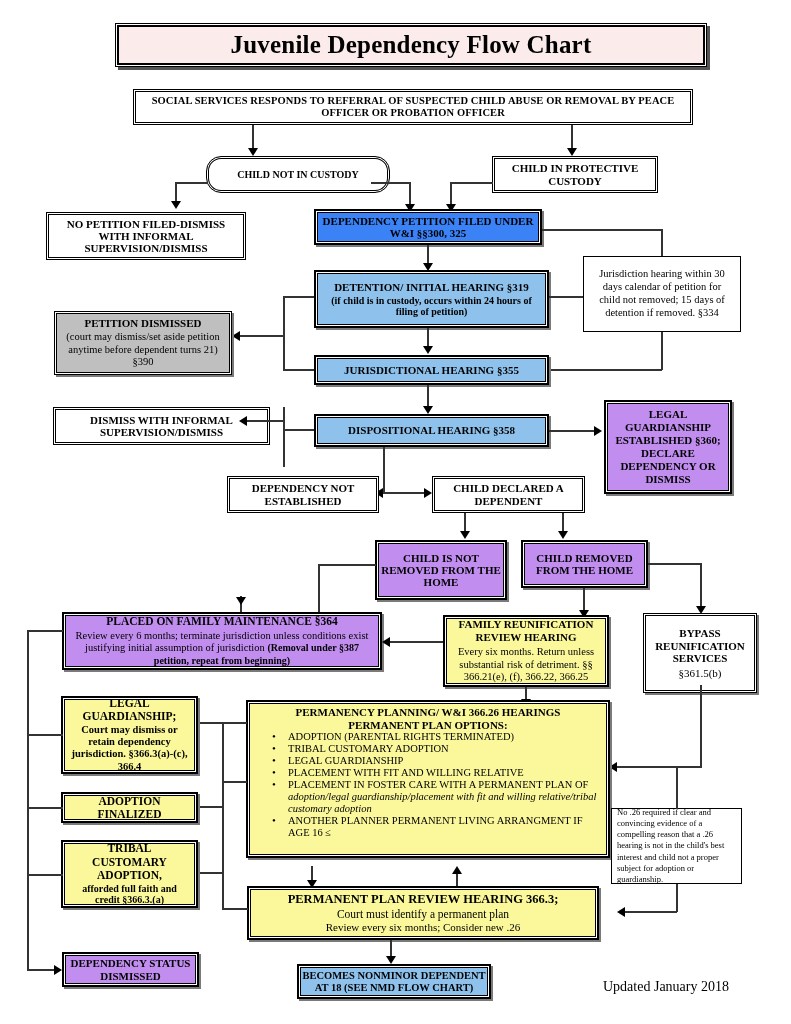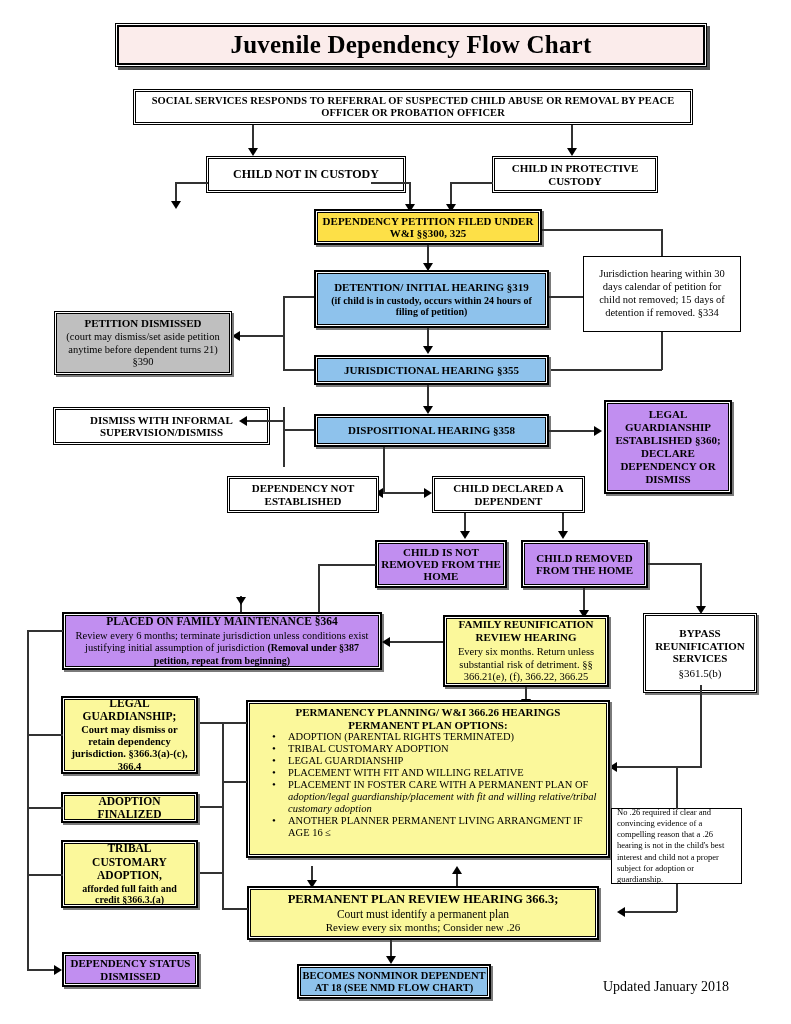--- a/index.html
+++ b/index.html
@@ -25,21 +25,21 @@
   .box.dbl{
     box-shadow:0 0 0 1px #fff inset, 0 0 0 2px #000 inset;
   }
   .box.heavy{border-width:2px;}
   .box.shadowed{box-shadow:0 0 0 1px #fff inset,0 0 0 2px #000 inset, 2px 2px 0 0 #7a7a7a;}
 
   .t-bold{font-weight:bold;}
 
   
   .c-white{background:#ffffff;}
-  .c-peach{background:#fde047;}
+  .c-peach{background:#3b82f6;}
   .c-blue{background:#8ec2ec;}
   .c-gray{background:#bfbfbf;}
   .c-purple{background:#c18ef0;}
   .c-yellow{background:#fbf89b;}
 
   
   #title{
     position:absolute;left:115px;top:23px;width:590px;height:42px;
     background:#fbeceb;
     border:1px solid #000;
@@ -82,40 +82,43 @@
 
   <div class="box dbl c-white t-bold" style="left:133px;top:89px;width:560px;height:36px;font-size:10.5px;letter-spacing:.1px;">
     <span>SOCIAL SERVICES RESPONDS TO REFERRAL OF SUSPECTED CHILD ABUSE OR REMOVAL BY PEACE OFFICER OR PROBATION OFFICER</span>
   </div>
 
   <div class="ln lnv" style="left:252px;top:125px;height:26px;"></div>
   <div class="arrow ar-down" style="left:248px;top:148px;"></div>
   <div class="ln lnv" style="left:571px;top:125px;height:26px;"></div>
   <div class="arrow ar-down" style="left:567px;top:148px;"></div>
 
-  <div class="box dbl c-white t-bold" style="left:206px;top:156px;width:200px;height:37px;font-size:12px;">
+  <div class="box dbl c-white t-bold" style="left:206px;top:156px;width:184px;height:37px;font-size:10px;border-radius:15px;">
     <span>CHILD NOT IN CUSTODY</span>
   </div>
 
   <div class="box dbl c-white t-bold" style="left:492px;top:156px;width:166px;height:37px;font-size:11px;">
     <span>CHILD IN PROTECTIVE CUSTODY</span>
   </div>
 
   <div class="ln lnh" style="left:175px;top:182px;width:33px;"></div>
   <div class="ln lnv" style="left:175px;top:182px;height:22px;"></div>
   <div class="arrow ar-down" style="left:171px;top:201px;"></div>
 
   <div class="ln lnh" style="left:371px;top:182px;width:39px;"></div>
   <div class="ln lnv" style="left:409px;top:182px;height:25px;"></div>
   <div class="arrow ar-down" style="left:405px;top:204px;"></div>
 
   <div class="ln lnh" style="left:450px;top:182px;width:43px;"></div>
   <div class="ln lnv" style="left:450px;top:182px;height:25px;"></div>
   <div class="arrow ar-down" style="left:446px;top:204px;"></div>
 
+  <div class="box dbl c-white t-bold" style="left:46px;top:212px;width:200px;height:48px;font-size:11px;">
+    <span>NO PETITION FILED-DISMISS WITH INFORMAL SUPERVISION/DISMISS</span>
+  </div>
 
   <div class="box dbl heavy c-peach t-bold shadowed" style="left:314px;top:209px;width:228px;height:36px;font-size:11px;">
     <span>DEPENDENCY PETITION FILED UNDER W&amp;I §§300, 325</span>
   </div>
 
   <div class="ln lnv" style="left:427px;top:245px;height:22px;"></div>
   <div class="arrow ar-down" style="left:423px;top:263px;"></div>
 
   <div class="ln lnh" style="left:542px;top:229px;width:120px;"></div>
   <div class="ln lnv" style="left:661px;top:229px;height:27px;"></div>
@@ -188,21 +191,21 @@
 
   <div class="box dbl c-white t-bold" style="left:432px;top:476px;width:153px;height:37px;font-size:11px;">
     <span>CHILD DECLARED A DEPENDENT</span>
   </div>
 
   <div class="ln lnv" style="left:464px;top:513px;height:22px;"></div>
   <div class="arrow ar-down" style="left:460px;top:531px;"></div>
   <div class="ln lnv" style="left:562px;top:513px;height:22px;"></div>
   <div class="arrow ar-down" style="left:558px;top:531px;"></div>
 
-  <div class="box dbl heavy c-purple t-bold shadowed" style="left:375px;top:540px;width:132px;height:48px;font-size:11px;">
+  <div class="box dbl heavy c-purple t-bold shadowed" style="left:375px;top:540px;width:132px;height:60px;font-size:11px;">
     <span>CHILD IS NOT REMOVED FROM THE HOME</span>
   </div>
 
   <div class="box dbl heavy c-purple t-bold shadowed" style="left:521px;top:540px;width:127px;height:48px;font-size:11px;">
     <span>CHILD REMOVED FROM THE HOME</span>
   </div>
 
   <div class="ln lnh" style="left:318px;top:564px;width:58px;"></div>
   <div class="ln lnv" style="left:318px;top:564px;height:52px;"></div>
   <div class="ln lnh" style="left:240px;top:614px;width:79px;"></div>

